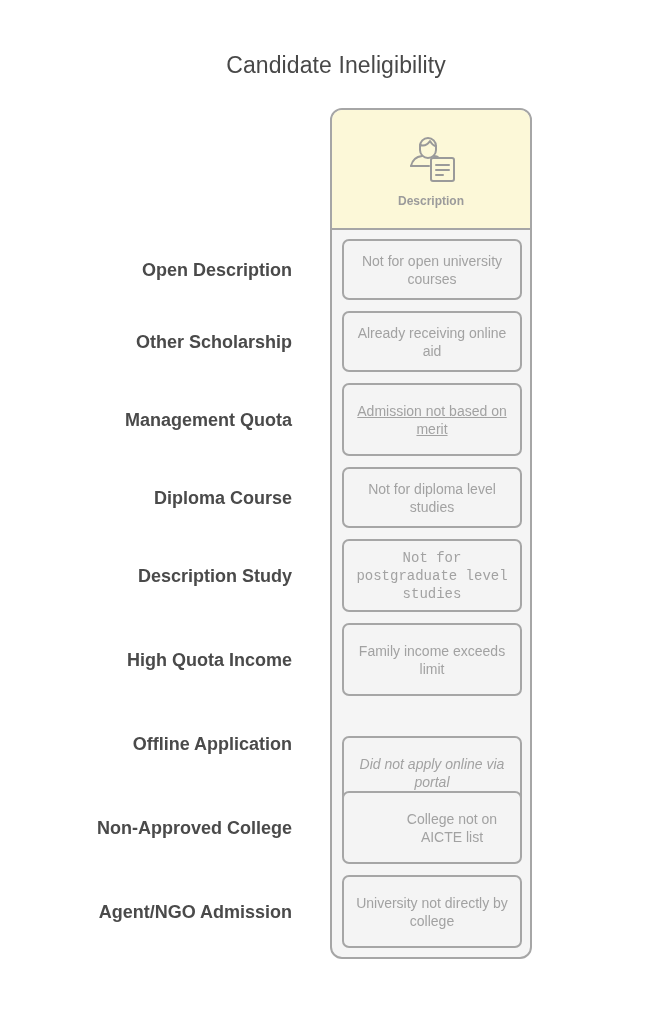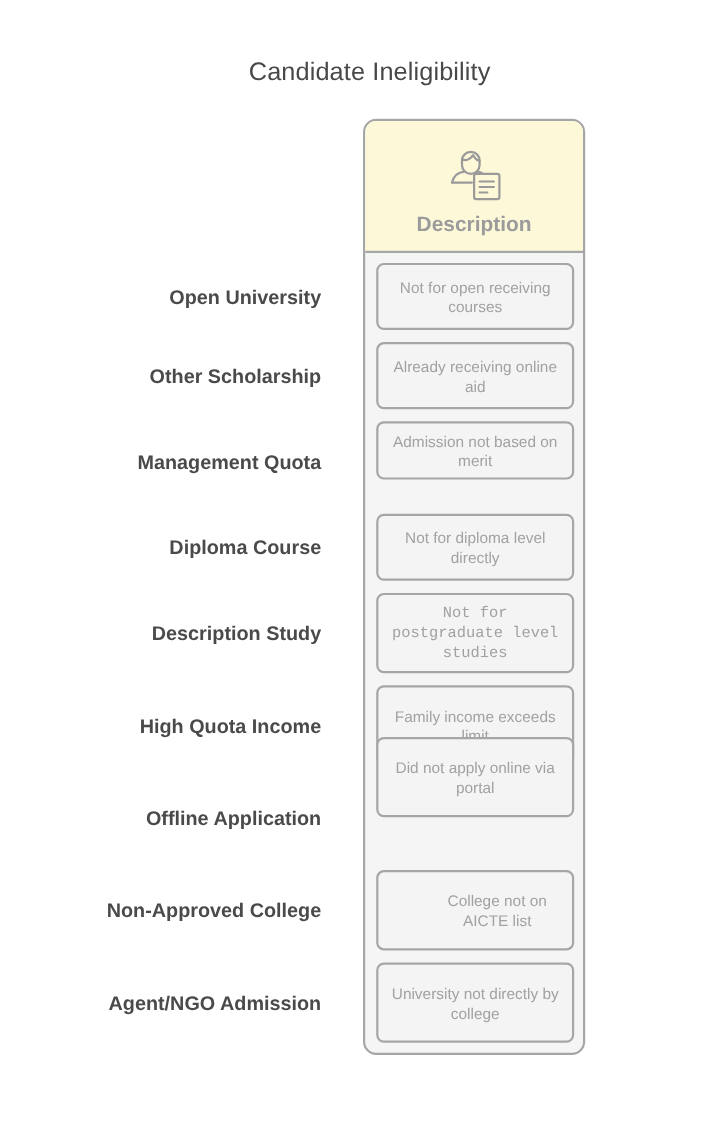--- a/index.html
+++ b/index.html
@@ -16,21 +16,21 @@
       border: 2px solid #a6a6a6; border-radius: 12px; background: #f5f5f5;
       box-sizing: border-box; overflow: hidden;
     }
     .col-header {
       position: absolute; left: 0; top: 0; width: 100%; height: 120px;
       background: #fcf8d8; border-bottom: 2px solid #a6a6a6; box-sizing: border-box;
     }
     .col-header svg { position: absolute; left: 76px; top: 22px; }
     .col-header .hlabel {
       position: absolute; left: 0; width: 100%; top: 84px; text-align: center;
-      font-size: 19px; font-weight: bold; color: #9b9b9b;
+      font-size: 12px; font-weight: bold; color: #9b9b9b;
     }
     .desc {
       position: absolute; left: 342px; width: 180px; box-sizing: border-box;
       border: 2px solid #a6a6a6; border-radius: 7px; background: #f4f4f4;
       display: flex; align-items: center; justify-content: center; text-align: center;
       font-size: 14px; line-height: 18px; color: #a2a2a2; padding: 0 8px;
     }
     .label {
       position: absolute; right: 356px; text-align: right; width: 220px;
       font-size: 18px; line-height: 24px; font-weight: bold; color: #4a4a4a;
@@ -50,38 +50,38 @@
       <path d="M3 34 q2 -9 11 -10"></path>
       <path d="M26 24 q3 0 5 2"></path>
       <path d="M3 34 h18"></path>
       <rect x="23" y="26" width="23" height="23" rx="2"></rect>
       <path d="M28 33 h13 M28 38 h13 M28 43 h7"></path>
     </svg>
     <div class="hlabel">Description</div>
   </div>
 </div>
 
-<div class="label" style="top:258px;height:24px;">Open University</div>
-<div class="desc" style="top:239px;height:61px;">Not for open receiving courses</div>
+<div class="label" style="top:258px;height:24px;">Open Description</div>
+<div class="desc" style="top:239px;height:61px;">Not for open university courses</div>
 
 <div class="label" style="top:330px;height:24px;">Other Scholarship</div>
 <div class="desc" style="top:311px;height:61px;">Already receiving online aid</div>
 
 <div class="label" style="top:396px;height:48px;text-align:center;">Management Quota</div>
-<div class="desc" style="top:383px;height:53px;">Admission not based on merit</div>
+<div class="desc" style="top:383px;height:73px;text-decoration:underline;">Admission not based on merit</div>
 
 <div class="label" style="top:486px;height:24px;">Diploma Course</div>
-<div class="desc" style="top:467px;height:61px;">Not for diploma level directly</div>
+<div class="desc" style="top:467px;height:61px;">Not for diploma level studies</div>
 
 <div class="label" style="top:552px;height:48px;">Description Study</div>
 <div class="desc" style="top:539px;height:73px;font-family:Liberation Mono, monospace;">Not for postgraduate level studies</div>
 
 <div class="label" style="top:636px;height:48px;">High Quota Income</div>
 <div class="desc" style="top:623px;height:73px;">Family income exceeds limit</div>
 
 <div class="label" style="top:720px;height:48px;">Offline Application</div>
-<div class="desc" style="top:670px;height:73px;">Did not apply online via portal</div>
+<div class="desc" style="top:736px;height:73px;font-style:italic;">Did not apply online via portal</div>
 
 <div class="label" style="top:804px;height:48px;">Non-Approved College</div>
 <div class="desc" style="top:791px;height:73px;padding-left:48px;">College not on AICTE list</div>
 
 <div class="label" style="top:888px;height:48px;">Agent/NGO Admission</div>
 <div class="desc" style="top:875px;height:73px;">University not directly by college</div>
 
 </body></html>

